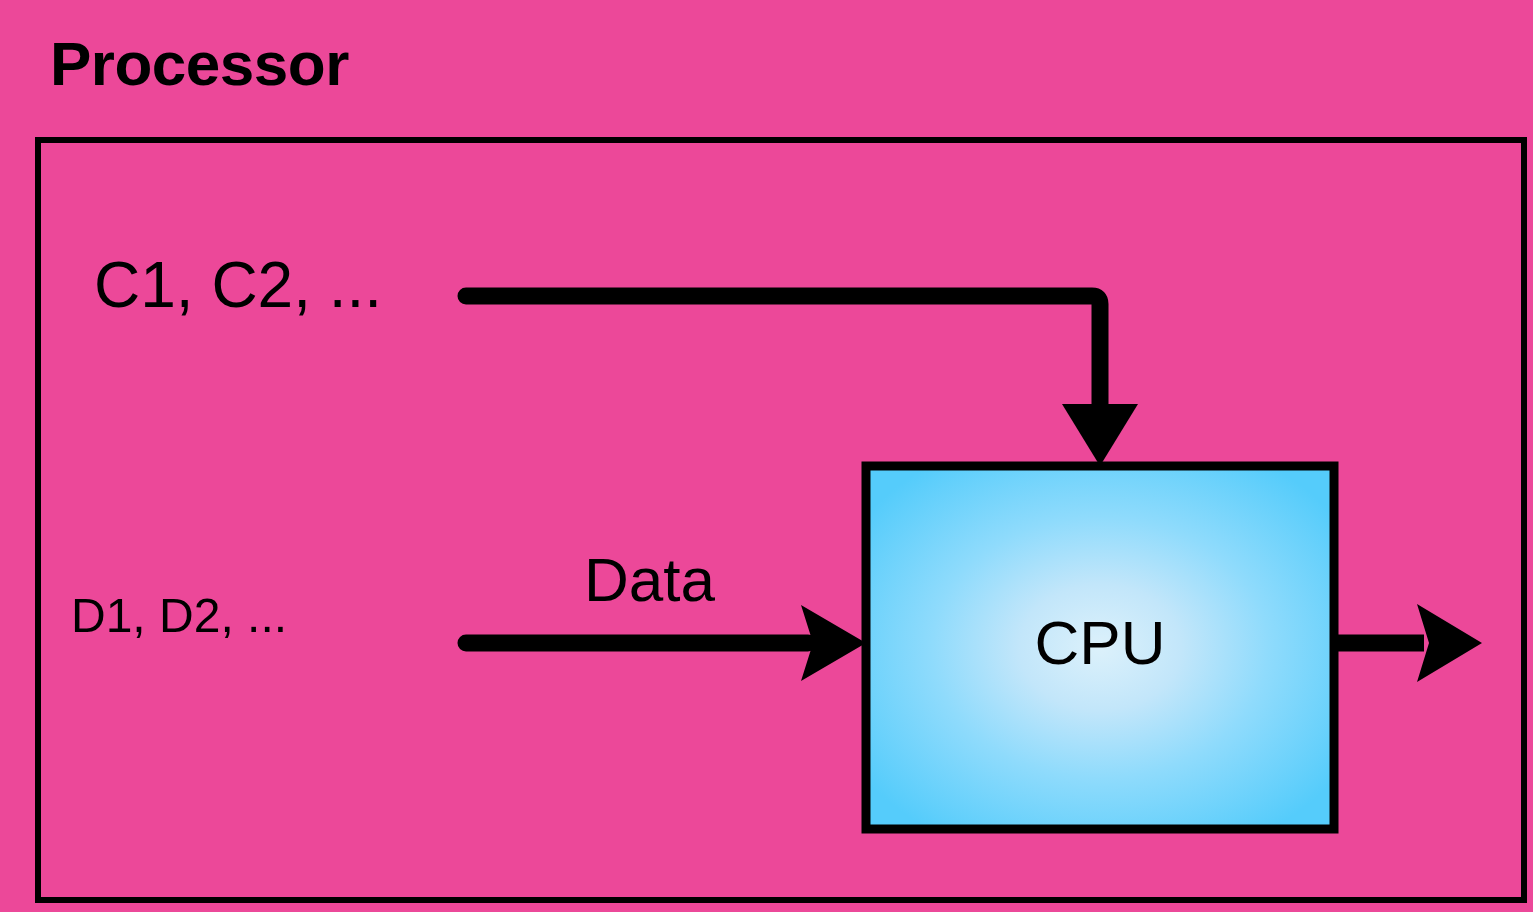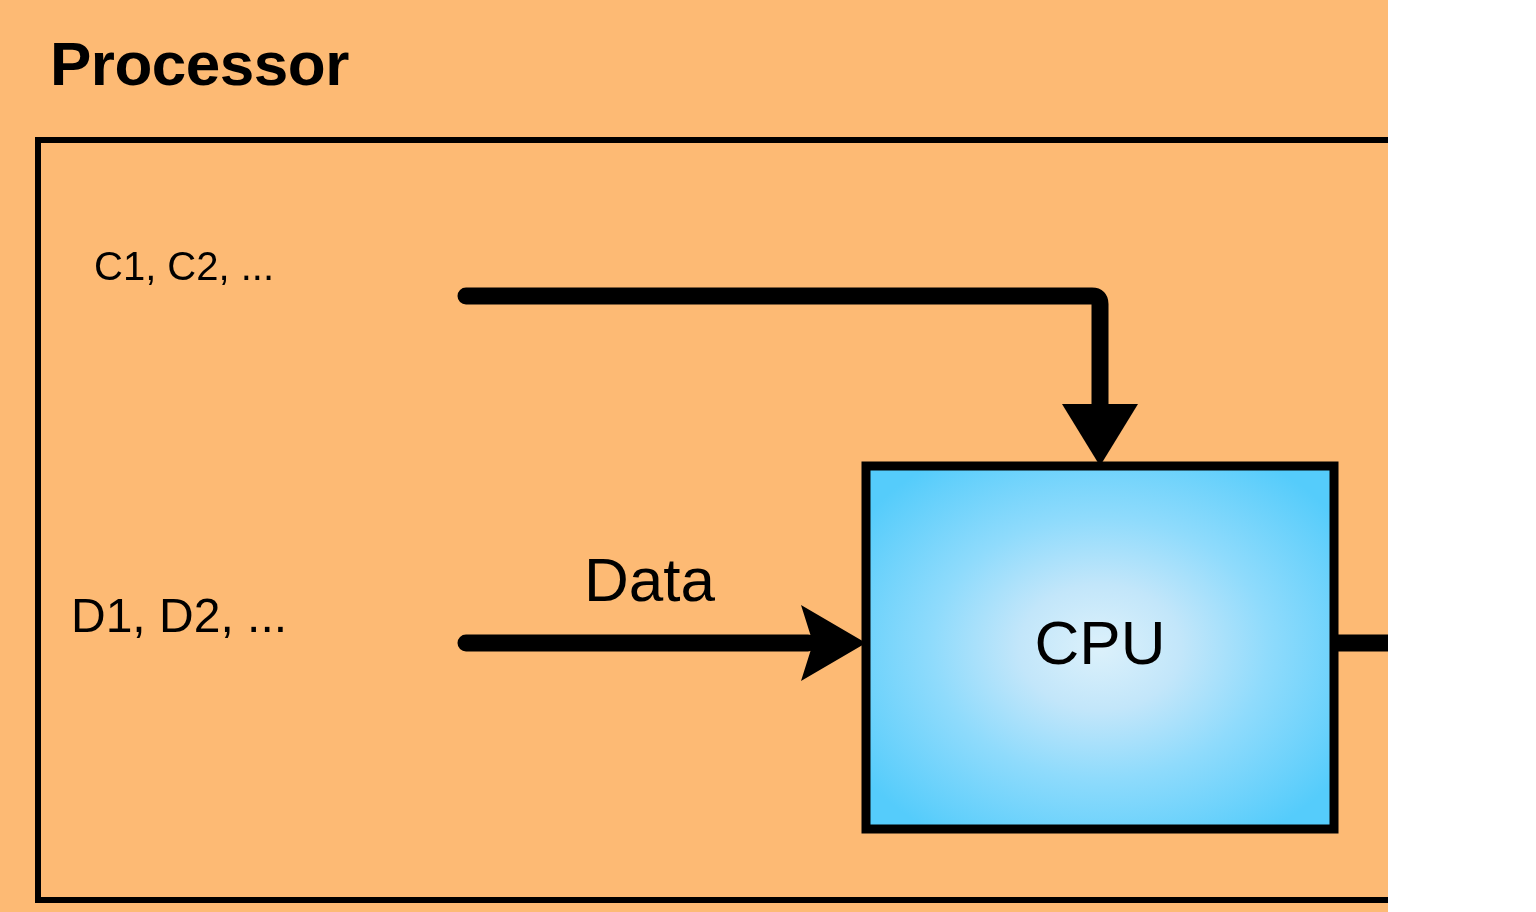--- a/index.html
+++ b/index.html
@@ -5,23 +5,23 @@
   html, body {
     margin: 0;
     padding: 0;
     background: #ffffff;
   }
   body {
     font-family: "Liberation Sans", sans-serif;
   }
   #canvas {
     position: relative;
-    width: 1388px;
+    width: 1533px;
     height: 912px;
-    background: #fdba74;
+    background: #ec4899;
     overflow: hidden;
   }
 
   
   .title {
     position: absolute;
     left: 50px;
     top: 33px;
     font-size: 62px;
     font-weight: bold;
@@ -54,21 +54,21 @@
   }
 
   
   .lbl {
     position: absolute;
     color: #000000;
     line-height: 1;
     white-space: nowrap;
     font-weight: normal;
   }
-  .lbl-c-inputs  { left: 94px;  top: 246px; font-size: 40px; }
+  .lbl-c-inputs  { left: 94px;  top: 253px; font-size: 64px; }
   .lbl-d-inputs  { left: 71px;  top: 592px; font-size: 48px; }
   .lbl-command   { left: 566px; top: 201px; font-size: 62px; }
   .lbl-data      { left: 584px; top: 549px; font-size: 62px; }
   .lbl-cpu {
     left: 866px;
     top: 612px;
     width: 468px;
     text-align: center;
     font-size: 62px;
   }

